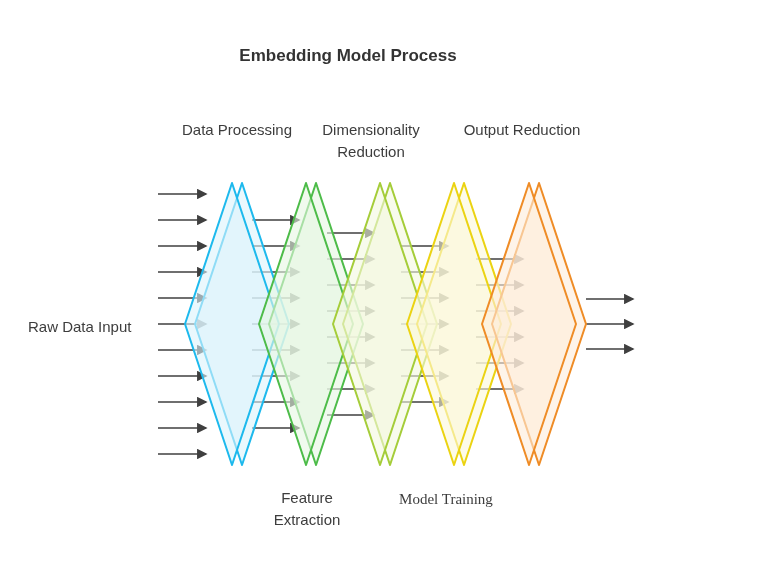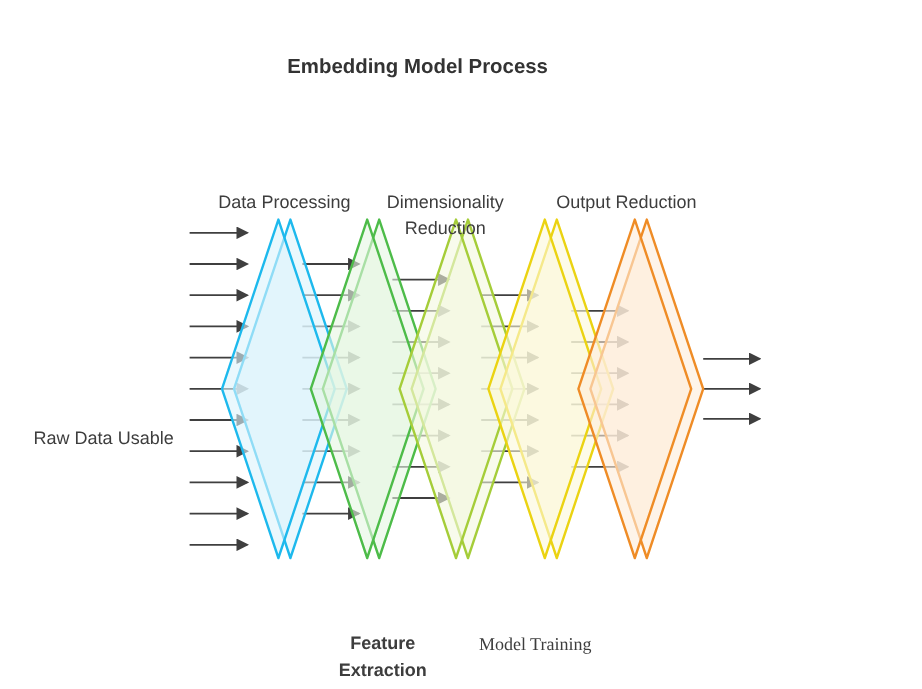--- a/index.html
+++ b/index.html
@@ -22,21 +22,20 @@
     font-size: 17px;
     font-weight: bold;
     color: #333333;
   }
   .flow-svg { position: absolute; left: 0; top: 0; }
   .lbl {
     position: absolute;
     font-size: 15px;
     line-height: 1.45;
     color: #3d3d3d;
-    margin-top: 39px;
   }
   .center { text-align: center; }
 </style>
 </head>
 <body>
 
 <div class="canvas">
 
   <div class="title">Embedding Model Process</div>
 
@@ -113,20 +112,20 @@
         <polygon points="482,324 529,183 576,324 529,465" fill="#fdecda" fill-opacity="0.6" stroke="#ef8c26" stroke-width="2" stroke-linejoin="round"></polygon>
       </g>
     </svg>
 
   <div class="lbl center" style="left:177px; top:119px; width:120px;">Data Processing</div>
 
   <div class="lbl center" style="left:296px; top:119px; width:150px;">Dimensionality Reduction</div>
 
   <div class="lbl center" style="left:462px; top:119px; width:120px;">Output Reduction</div>
 
-  <div class="lbl center" style="left:264px; top:487px; width:110px;font-weight:bold;">Feature Extraction</div>
+  <div class="lbl center" style="left:252px; top:487px; width:110px;">Feature Extraction</div>
 
   <div class="lbl center" style="left:366px; top:489px; width:160px; white-space:nowrap;font-family:Liberation Serif, serif;">Model Training</div>
 
-  <div class="lbl" style="left:28px; top:316px; width:140px; white-space:nowrap;">Raw Data Usable</div>
+  <div class="lbl" style="left:28px; top:316px; width:140px; white-space:nowrap;">Raw Data Input</div>
 
 
 </div>
 
 </body></html>

